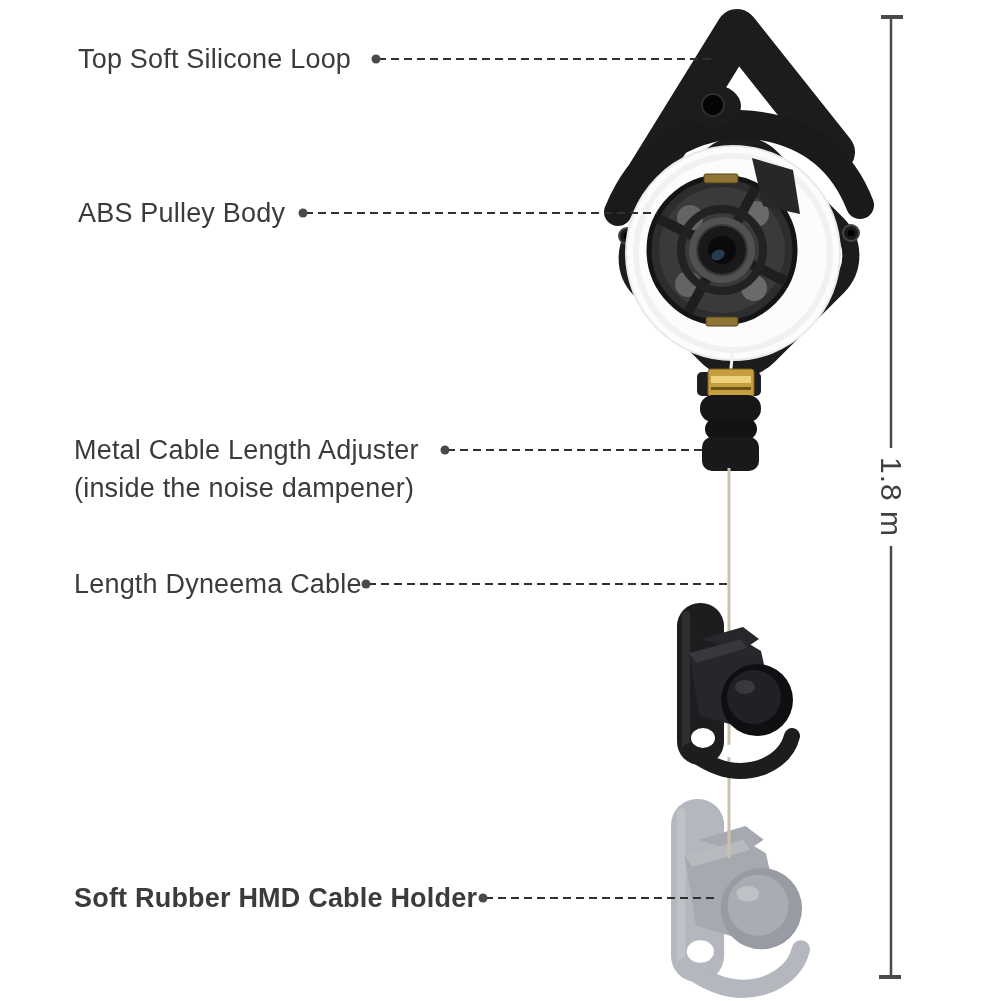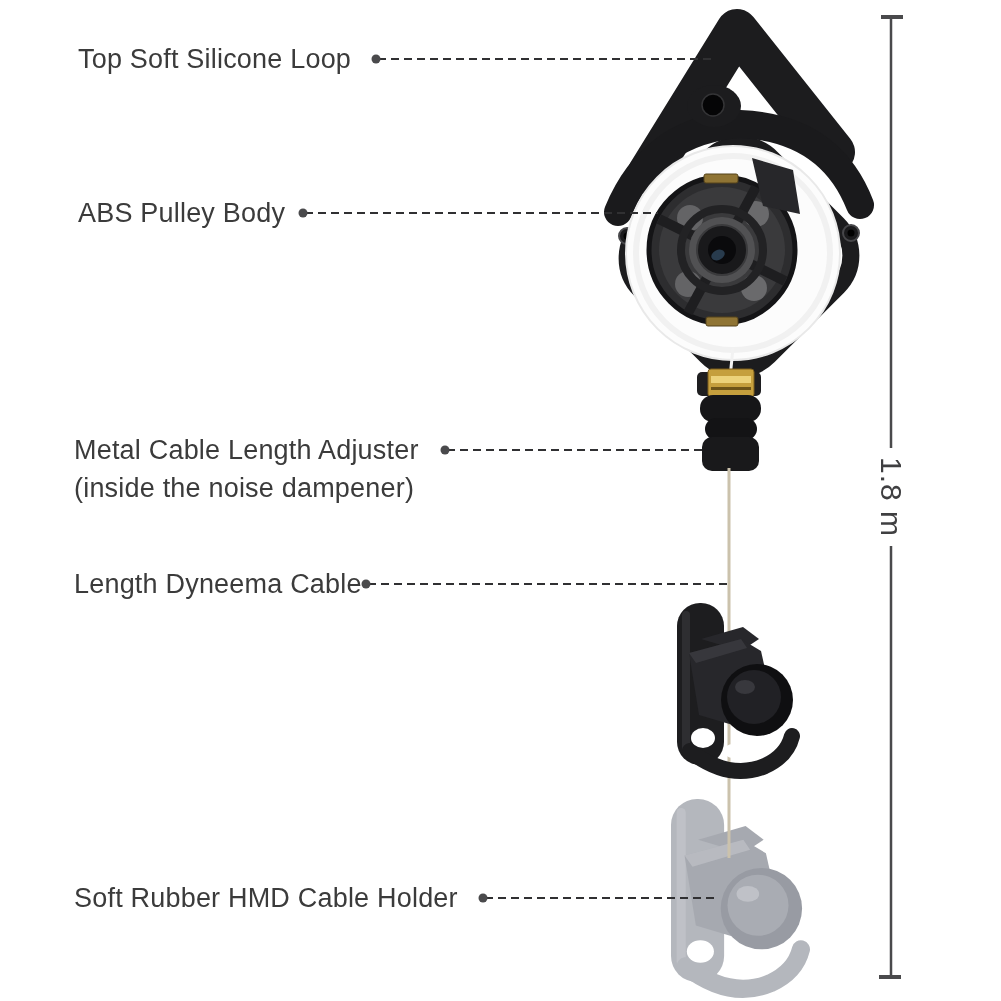--- a/index.html
+++ b/index.html
@@ -36,21 +36,21 @@
     transform: translate(-50%, -50%) rotate(90deg);
     font-size: 30px;
     color: #3f3f41;
     letter-spacing: 1px;
     white-space: nowrap;
   }
   #label-top-loop   { left: 78px; top: 59px;  }
   #label-pulley-body{ left: 78px; top: 213px; }
   #label-adjuster   { left: 74px; top: 469px; }
   #label-cable      { left: 74px; top: 584px; }
-  #label-holder     { left: 74px; top: 898px; }
+  #label-holder     { left: 74px; top: 898px; font-weight: bold; }
 
   
   .holder-solid {
     --hbody:#1d1d1f; --hwedge:#27272b; --hknob:#0f0f11;
     --hface:#212125; --hhole:#ffffff; --hshine:#55555c;
   }
   .holder-ghost {
     --hbody:#b4b7bd; --hwedge:#a6a9b0; --hknob:#989ba3;
     --hface:#a9acb3; --hhole:#ffffff; --hshine:#d9dbdf;
   }

